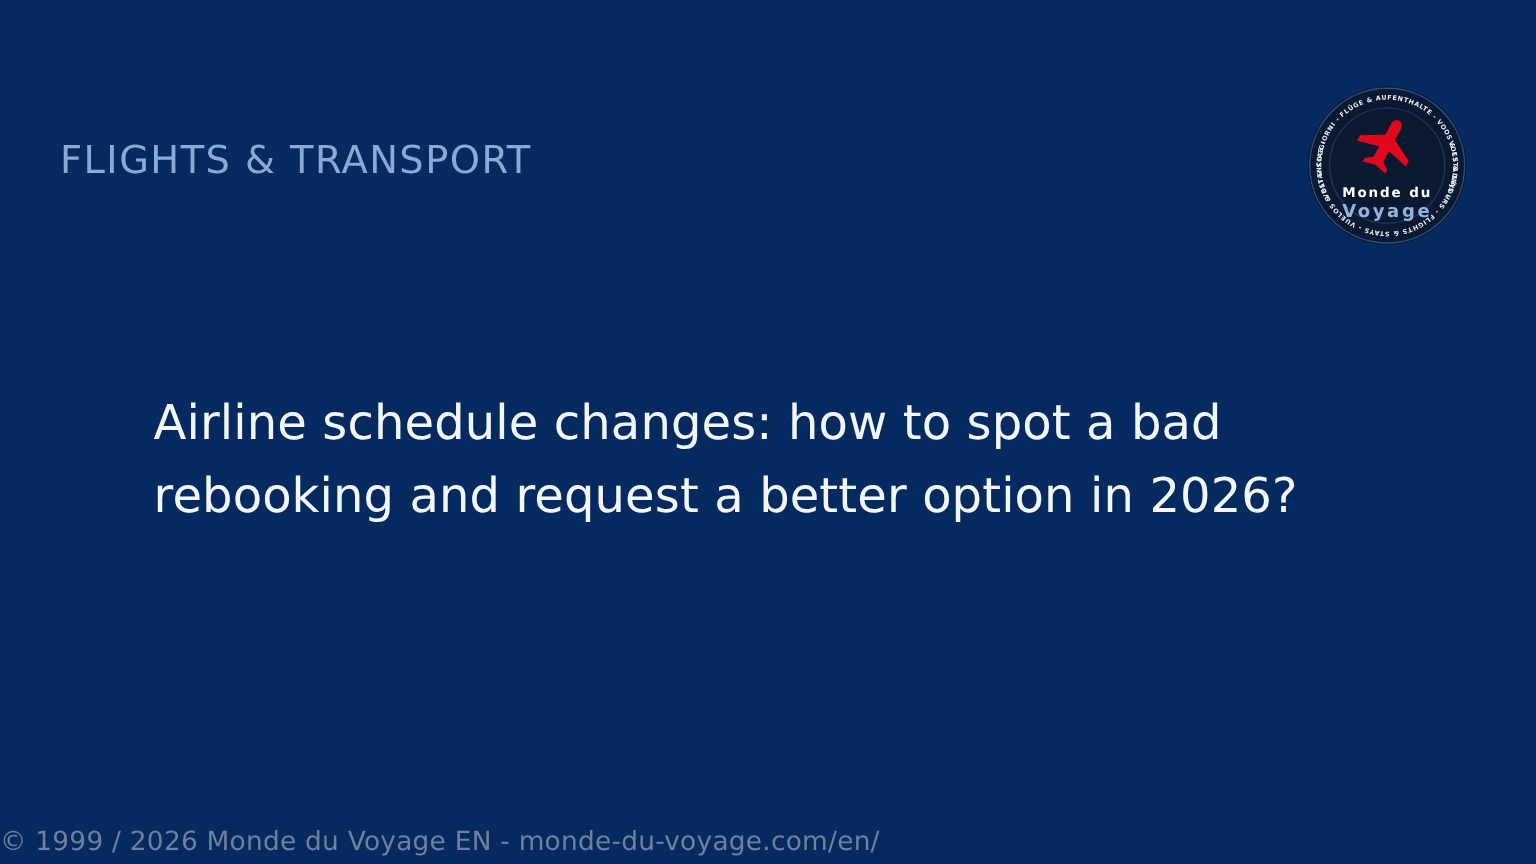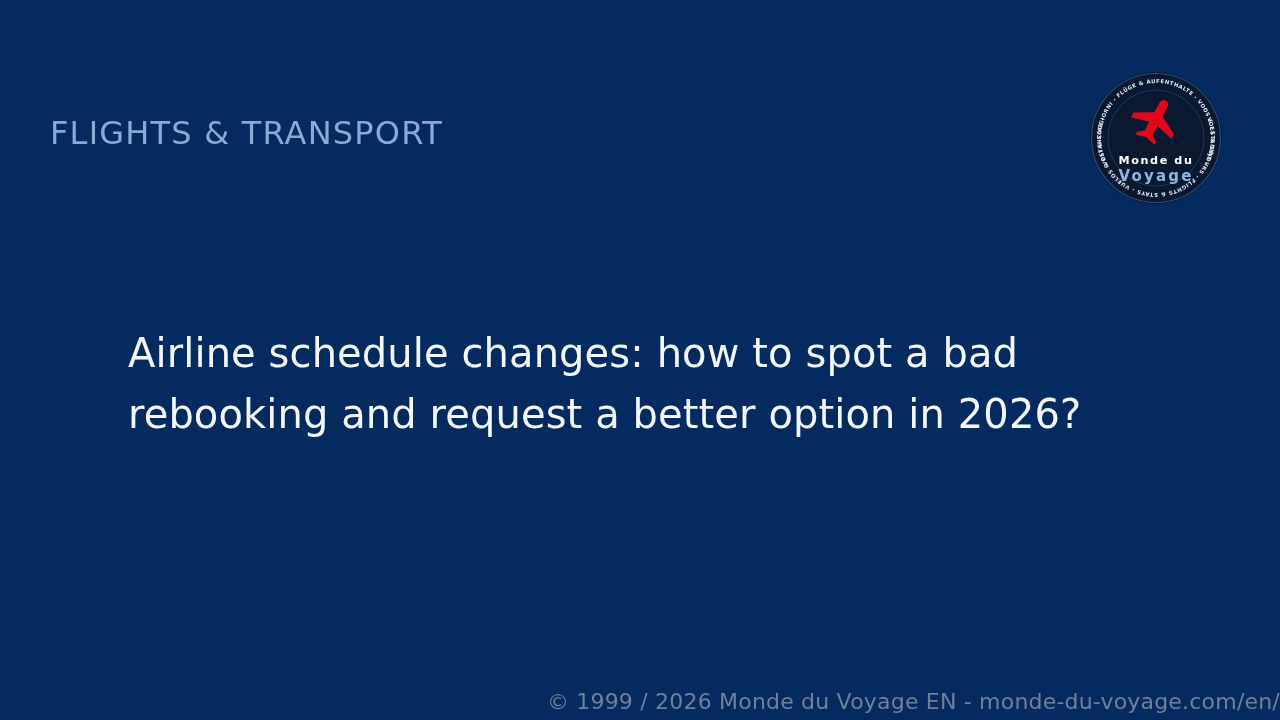--- a/index.html
+++ b/index.html
@@ -60,21 +60,21 @@
     color: #f3f7fb;
     letter-spacing: 0.1px;
   }
 
   
   .footer {
     position: absolute;
     left: 0;
     right: 0;
     top: 661px;
-    text-align: right;
+    text-align: left;
     font-family: "DejaVu Sans", sans-serif;
     font-size: 22px;
     font-weight: 400;
     color: #6f809b;
     letter-spacing: 0.2px;
     white-space: nowrap;
   }
 </style>
 </head>
 <body>

